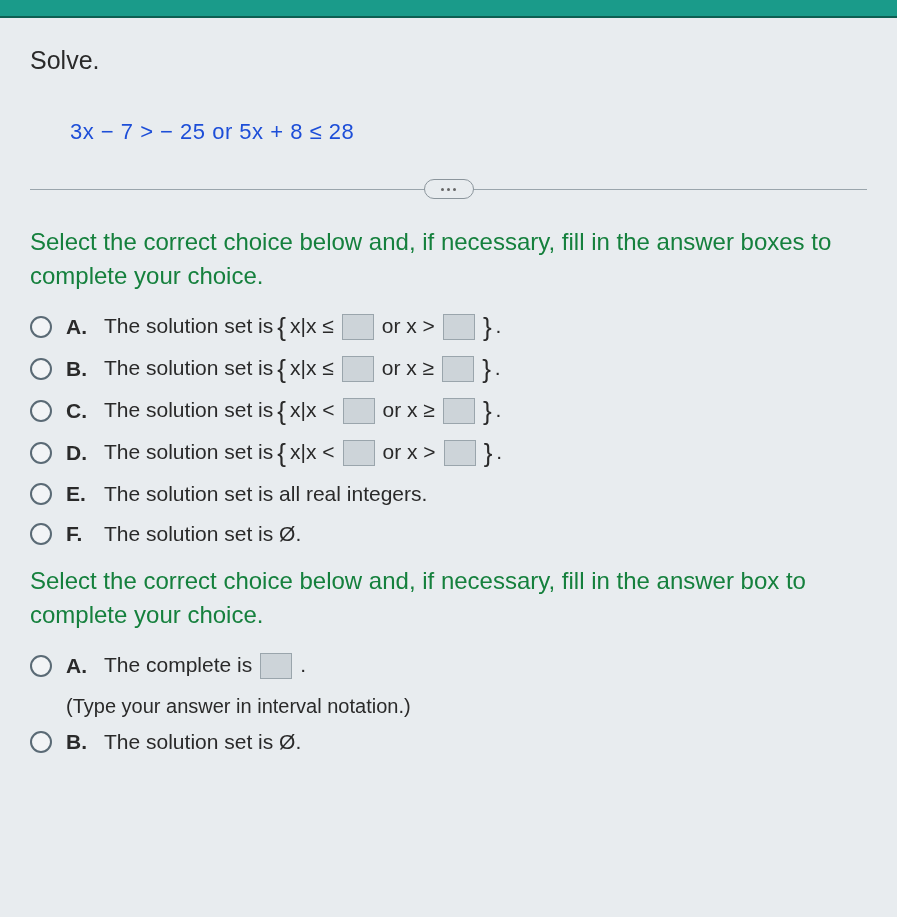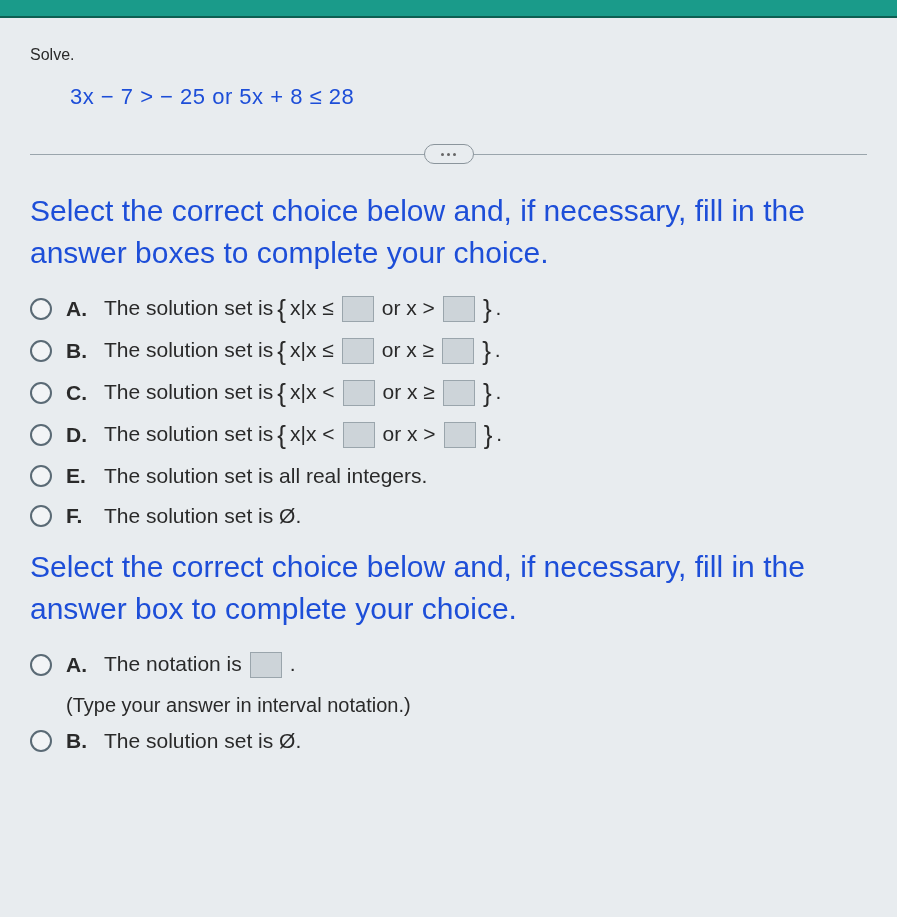--- a/index.html
+++ b/index.html
@@ -15,23 +15,23 @@
       background: #1a9b8a;
       border-bottom: 2px solid #0d5f52;
     }
     .panel {
       background: #e8ecef;
       margin: 0;
       padding: 28px 30px 20px 30px;
       min-height: 899px;
     }
     .prompt-title {
-      font-size: 16px;
+      font-size: 25px;
       color: #2a2a2a;
-      margin-bottom: 20px;
+      margin-bottom: 44px;
     }
     .equation {
       font-size: 22px;
       color: #1d4ed8;
       margin-left: 40px;
       margin-bottom: 30px;
       letter-spacing: 0.5px;
     }
     .divider-wrap {
       position: relative;
@@ -58,22 +58,22 @@
       border-radius: 10px;
       display: flex;
       align-items: center;
       justify-content: center;
       cursor: pointer;
     }
     .divider-pill span {
       width: 3px; height: 3px; background: #666; border-radius: 50%; margin: 0 1.5px;
     }
     .instructions {
-      font-size: 30px;
-      color: #1d4ed8;
+      font-size: 24px;
+      color: #15803d;
       line-height: 1.4;
       margin-bottom: 22px;
     }
     .choice-row {
       display: flex;
       align-items: center;
       margin-bottom: 16px;
       font-size: 21px;
       color: #2a2a2a;
     }
@@ -212,21 +212,21 @@
     <div class="choice-letter">F.</div>
     <div class="choice-text">The solution set is Ø.</div>
   </div>
 
   <div class="instructions section2">Select the correct choice below and, if necessary, fill in the answer box to complete your choice.</div>
 
   <div class="choice-row" style="margin-top:18px">
     <div class="radio"></div>
     <div class="choice-letter">A.</div>
     <div class="choice-text">
-      <span>The notation is </span>
+      <span>The complete is </span>
       <span class="answer-box"></span>
       <span>.</span>
     </div>
   </div>
   <div class="indent">(Type your answer in interval notation.)</div>
 
   <div class="choice-row" style="margin-top:12px">
     <div class="radio"></div>
     <div class="choice-letter">B.</div>
     <div class="choice-text">The solution set is Ø.</div>

